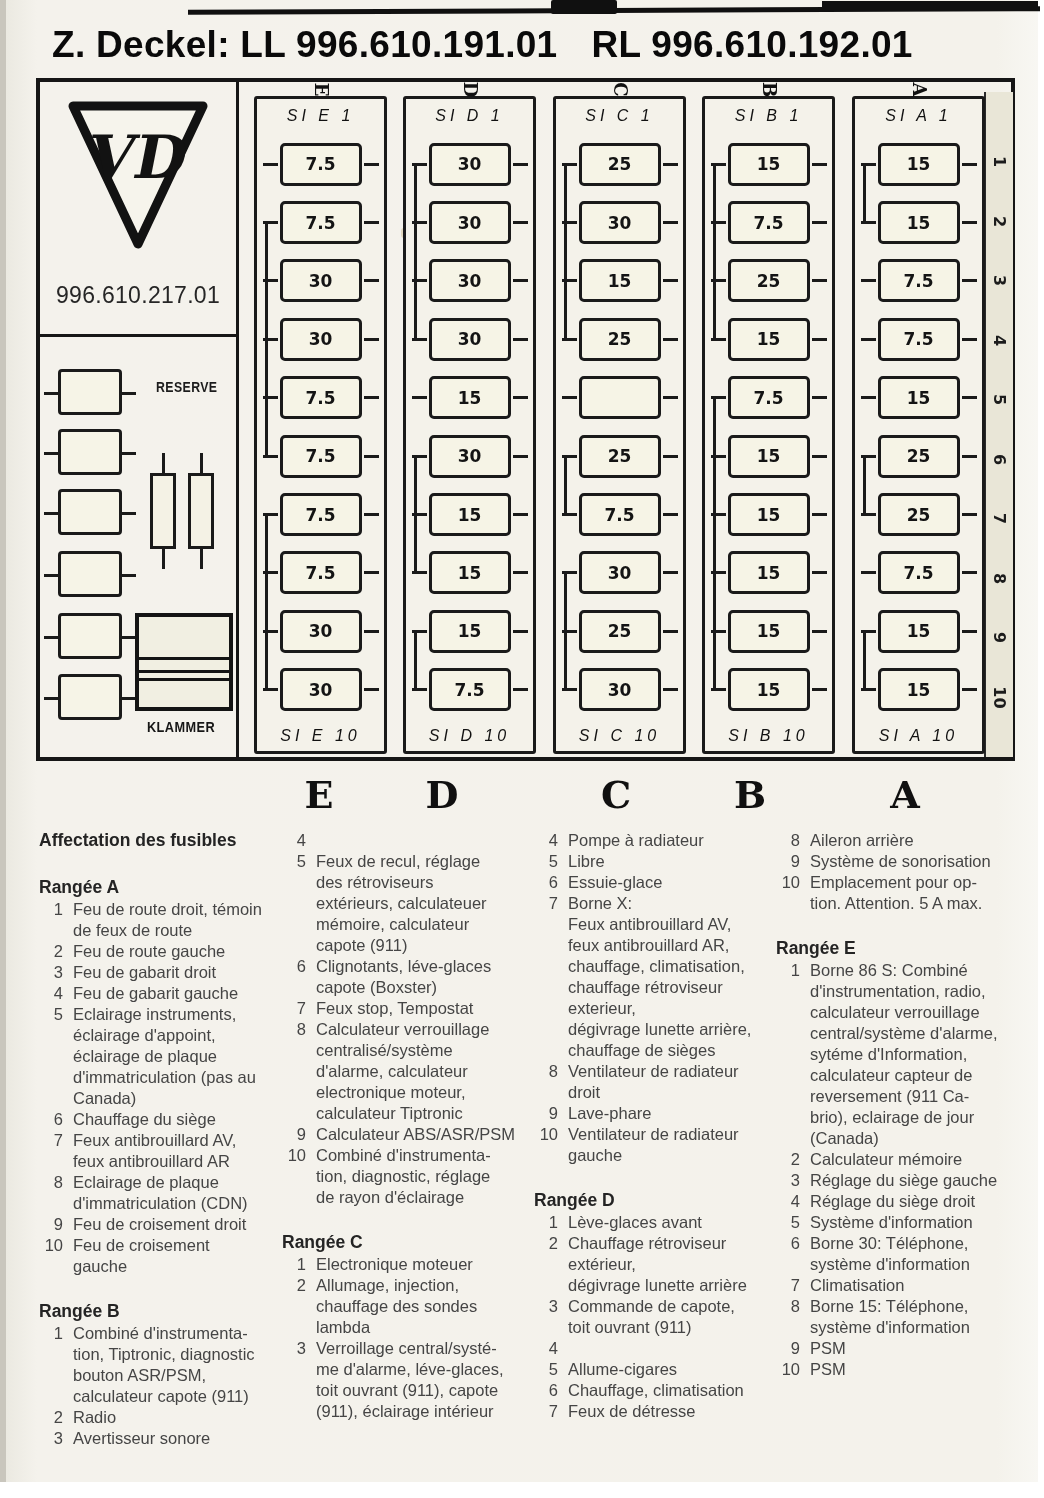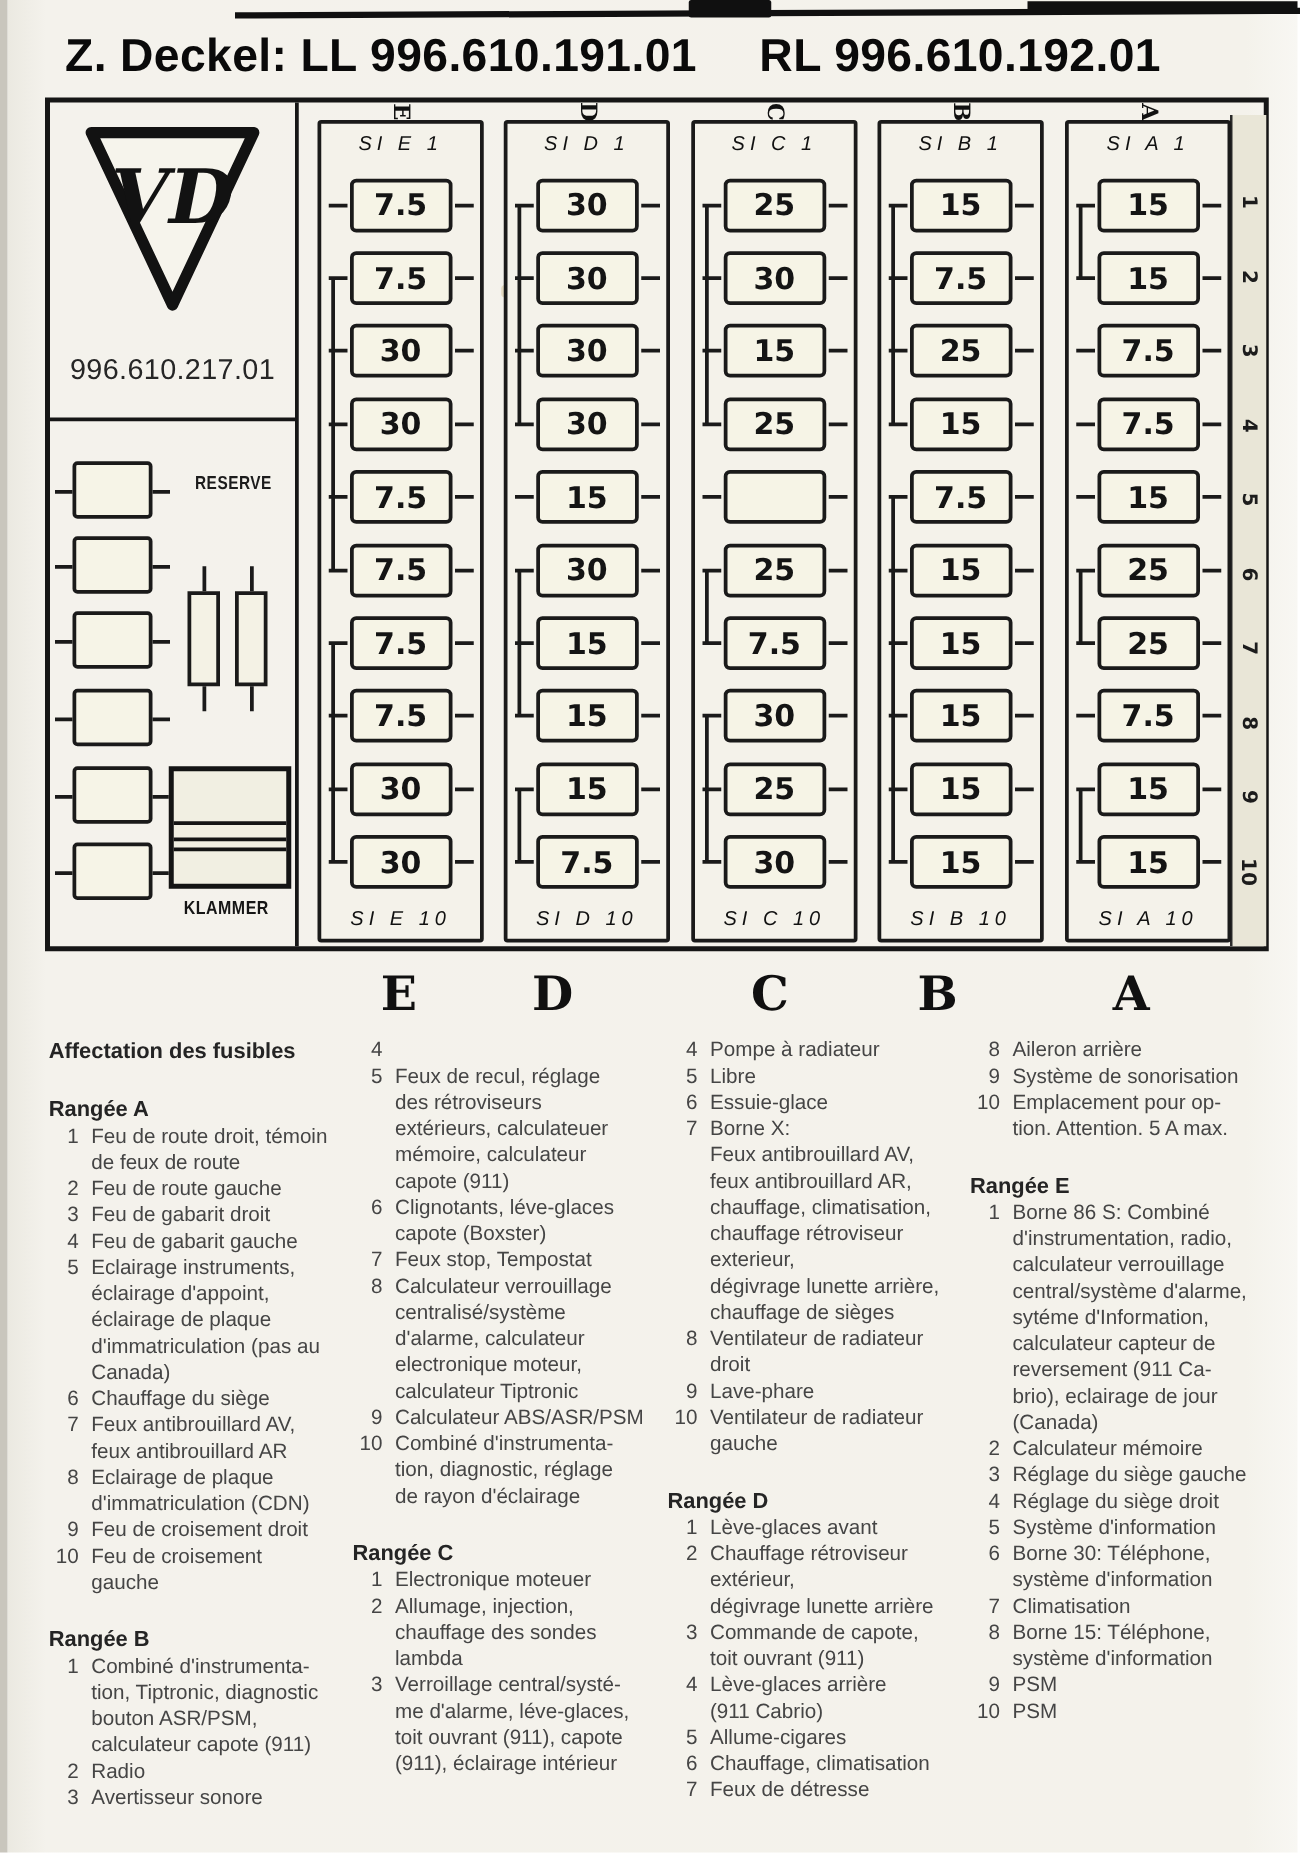--- a/index.html
+++ b/index.html
@@ -4,21 +4,21 @@
 <style>
   html,body{margin:0;padding:0;}
   body{width:1044px;height:1498px;position:relative;background:#ffffff;font-family:"Liberation Sans",sans-serif;overflow:hidden;}
   .paper{position:absolute;left:6px;top:0;width:1032px;height:1482px;
     background:linear-gradient(90deg,#ebe9e1 0%,#f4f2ec 3%,#f4f2eb 96%,#f8f7f3 100%);}
   .left-edge{position:absolute;left:0;top:0;width:6px;height:1482px;background:#c9c6bd;}
   .artifact{position:absolute;background:#101010;}
   .artifact-line{left:188px;top:8px;width:852px;height:5px;transform:rotate(-0.25deg);}
   .artifact-blob{left:551px;top:0;width:66px;height:14px;border-radius:2px;}
   .artifact-right{left:822px;top:1px;width:216px;height:10px;}
-  .title{position:absolute;left:46px;top:24px;display:flex;gap:50px;
+  .title{position:absolute;left:46px;top:24px;display:flex;gap:34px;
     font-size:37px;font-weight:bold;color:#0a0a0a;letter-spacing:.3px;white-space:nowrap;}
 
   .main-box{position:absolute;left:30px;top:78px;width:971px;height:675px;border:4px solid #161616;background:transparent;}
   .left-panel{position:absolute;left:0;top:0;width:196px;height:100%;border-right:3px solid #161616;}
   .logo{position:absolute;left:24px;top:14px;}
   .part-number{position:absolute;top:200px;left:0;width:100%;text-align:center;
     font-size:23px;color:#262626;letter-spacing:.3px;}
   .panel-divider{position:absolute;top:252px;left:0;width:100%;height:3px;background:#161616;}
 
   .reserve-box{position:absolute;left:18px;width:58px;height:40px;border:3px solid #1a1a1a;border-radius:4px;background:#f6f4e7;}
@@ -45,21 +45,21 @@
   .col-rot{position:absolute;top:-20px;left:50%;width:26px;margin-left:-13px;text-align:center;
     transform:rotate(90deg);font-family:"DejaVu Serif",serif;font-weight:bold;font-size:18px;color:#111;}
   .col-header,.col-footer{position:absolute;left:0;width:100%;text-align:center;font-style:italic;
     font-size:16px;letter-spacing:4px;color:#111;white-space:nowrap;}
   .col-header{top:8px;} .col-footer{bottom:6px;}
   .fuse-area{position:absolute;top:36px;bottom:32px;left:0;right:0;}
   .fuse-row{height:10%;display:flex;align-items:center;justify-content:center;}
   .lead{width:15px;height:3px;background:#1a1a1a;flex:0 0 auto;}
   .fuse-box{width:82px;height:43px;margin:0 2px;border:3px solid #1a1a1a;border-radius:5px;background:#f6f4e6;
     display:flex;align-items:center;justify-content:center;box-sizing:border-box;
-    font-family:"DejaVu Sans",sans-serif;font-size:24px;font-weight:bold;color:#141414;flex:0 0 auto;}
+    font-family:"DejaVu Sans",sans-serif;font-size:17px;font-weight:bold;color:#141414;flex:0 0 auto;}
   .bus{position:absolute;left:8px;width:3px;background:#1a1a1a;}
   .ruler{position:absolute;left:745px;top:10px;bottom:0;width:27px;background:#e9e6d7;border-left:2px solid #2b2b2b;}
   .ruler-inner{position:absolute;top:40px;bottom:30px;left:0;right:0;display:flex;flex-direction:column;}
   .ruler-cell{flex:1;display:flex;align-items:center;justify-content:center;}
   .ruler-num{transform:rotate(90deg);font-family:"DejaVu Sans",sans-serif;font-size:16px;font-weight:bold;color:#1c1c1c;}
   .bottom-letter{position:absolute;top:690px;transform:translateX(-50%);
     font-family:"DejaVu Serif",serif;font-size:38px;font-weight:bold;color:#101010;}
 
   .legend-col{position:absolute;top:830px;font-size:16.5px;line-height:21px;color:#454545;}
   #lc1{left:33px;width:240px;} #lc2{left:276px;width:244px;} #lc3{left:528px;width:246px;} #lc4{left:770px;width:258px;}
@@ -726,22 +726,20 @@
 extérieur,
 dégivrage lunette arrière</div>
       </div>
       <div class="legend-item">
         <div class="item-num">3</div>
         <div class="item-text">Commande de capote,
 toit ouvrant (911)</div>
       </div>
       <div class="legend-item">
         <div class="item-num">4</div>
-        <div class="item-text">Lève-glaces arrière
-(911 Cabrio)</div>
       </div>
       <div class="legend-item">
         <div class="item-num">5</div>
         <div class="item-text">Allume-cigares</div>
       </div>
       <div class="legend-item">
         <div class="item-num">6</div>
         <div class="item-text">Chauffage, climatisation</div>
       </div>
       <div class="legend-item">

